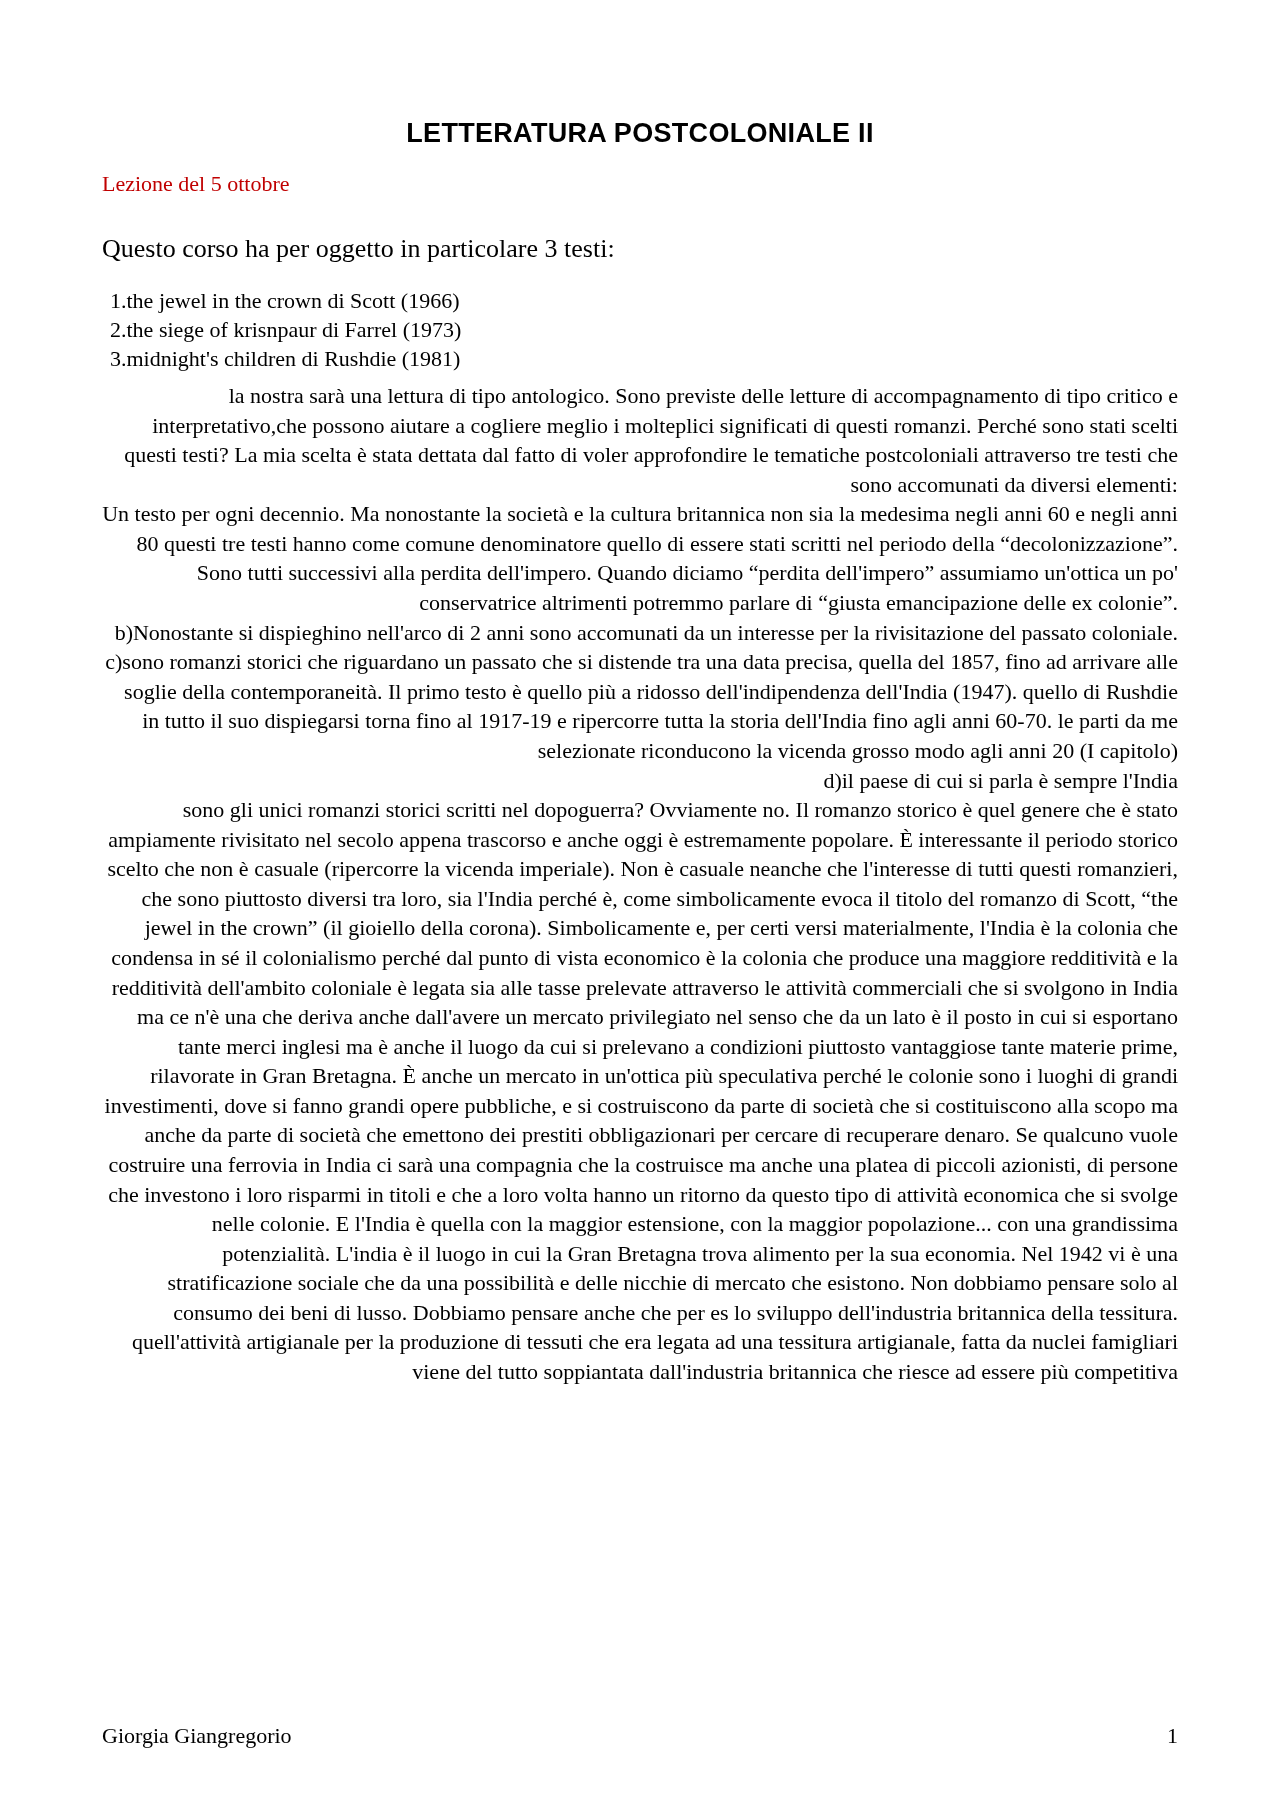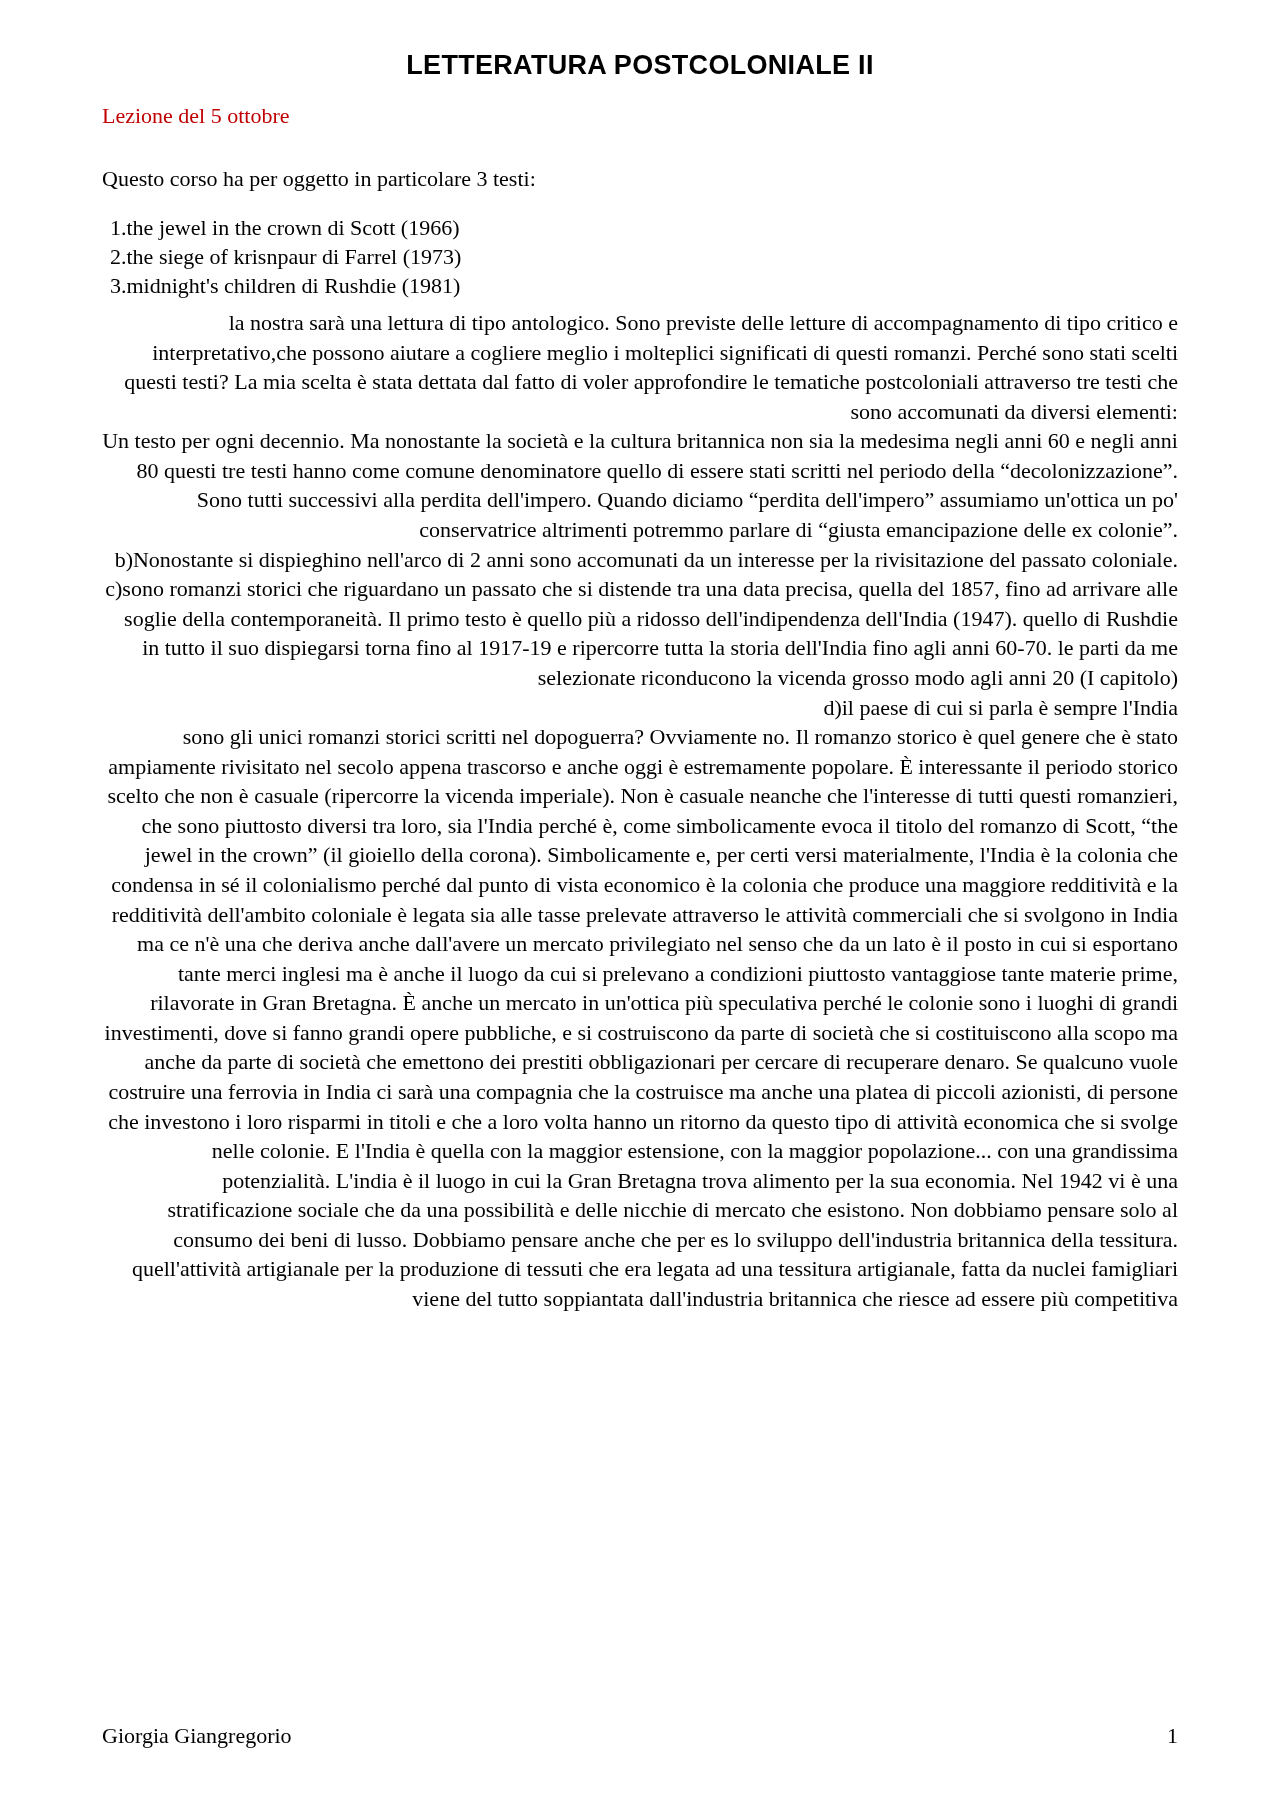--- a/index.html
+++ b/index.html
@@ -6,40 +6,40 @@
     margin: 0;
     padding: 0;
     background: #ffffff;
   }
   .page {
     position: relative;
     width: 1280px;
     height: 1811px;
     background: #ffffff;
     box-sizing: border-box;
-    padding: 50px 102px 0 102px;
+    padding: 118px 102px 0 102px;
     font-family: "Liberation Serif", "DejaVu Serif", serif;
     color: #000000;
   }
   .doc-title {
     font-family: "Liberation Sans", "DejaVu Sans", sans-serif;
     font-size: 27px;
     font-weight: bold;
     text-align: center;
     letter-spacing: 0.3px;
     margin: 0 0 22px 0;
   }
   .lesson-heading {
     color: #c00000;
     font-size: 22px;
     margin: 0 0 36px 0;
     line-height: 1.2;
   }
   .intro-line {
-    font-size: 22px;
+    font-size: 26px;
     margin: 16px 0 20px 0;
     line-height: 1.25;
     font-family: Liberation Serif, serif;
   }
   .booklist {
     font-size: 22px;
     line-height: 1.32;
     margin: 8px;
   }
   .body-block {

